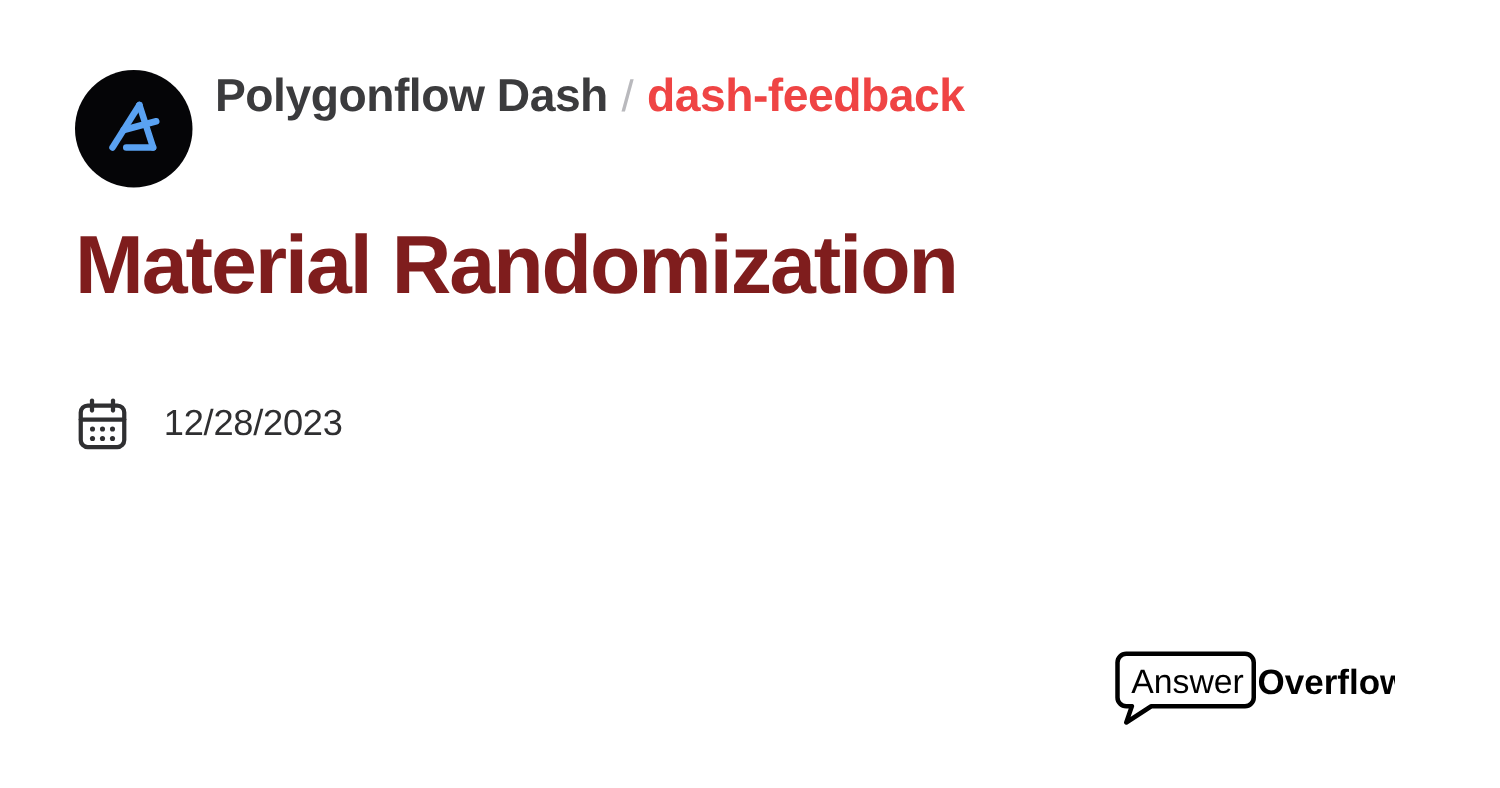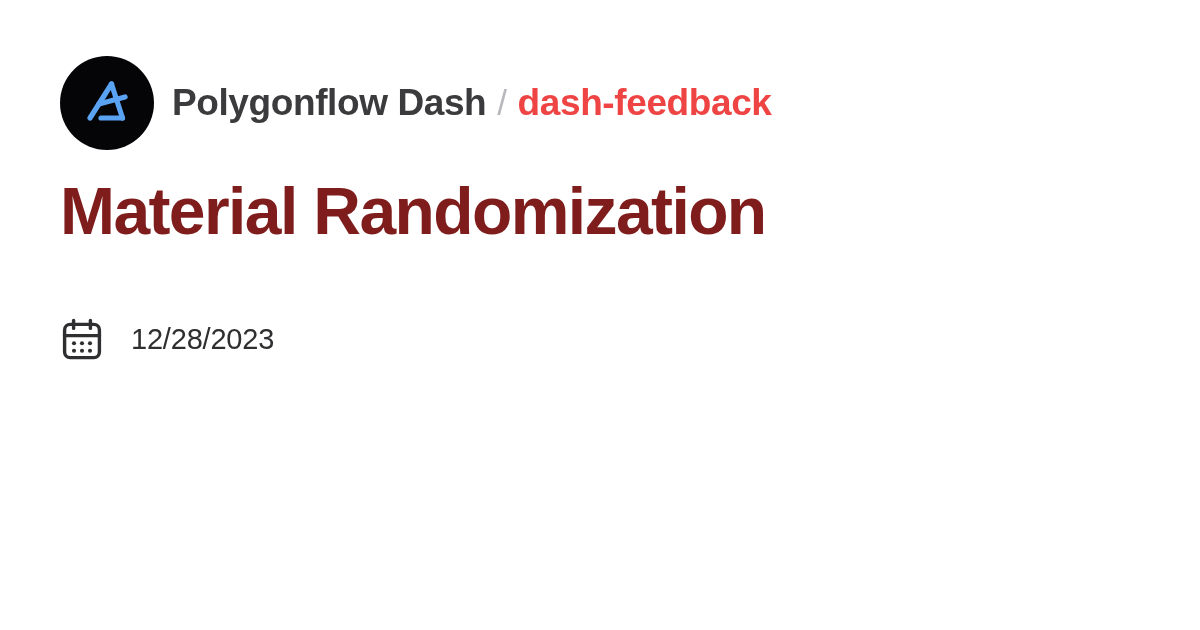--- a/index.html
+++ b/index.html
@@ -20,21 +20,21 @@
     inset: 0;
     background: #ffffff;
   }
 
   
   .breadcrumb-row {
     position: absolute;
     left: 60px;
     top: 56px;
     display: flex;
-    align-items: center;
+    align-items: flex-start;
     gap: 18px;
   }
 
   .avatar {
     width: 94px;
     height: 94px;
     border-radius: 50%;
     background: #050507;
     display: flex;
     align-items: center;
@@ -149,14 +149,25 @@
           <circle cx="28" cy="25.2" r="2.05"></circle>
           <circle cx="12" cy="32.8" r="2.05"></circle>
           <circle cx="20" cy="32.8" r="2.05"></circle>
           <circle cx="28" cy="32.8" r="2.05"></circle>
         </g>
       </svg>
     </span>
     <span class="date-text">12/28/2023</span>
   </div>
 
+  <div class="watermark">
+    <svg width="228" height="62" viewBox="0 0 228 62" aria-hidden="true">
+      <g>
+        <path d="M6 12 C6 8.1 9.1 5 13 5 H108 C111.9 5 115 8.1 115 12
+                 V40 C115 43.9 111.9 47 108 47 H33 L13 60 L17.5 47 H13
+                 C9.1 47 6 43.9 6 40 Z" fill="none" stroke="#000000" stroke-width="3.6" stroke-linejoin="round"></path>
+      </g>
+      <text x="17" y="36" font-family="'Liberation Sans', sans-serif" font-size="27" fill="#000000">Answer</text>
+      <text x="118" y="37" font-family="'Liberation Sans', sans-serif" font-size="28" font-weight="bold" fill="#000000">Overflow</text>
+    </svg>
+  </div>
 
 </div>
 
 </body></html>

